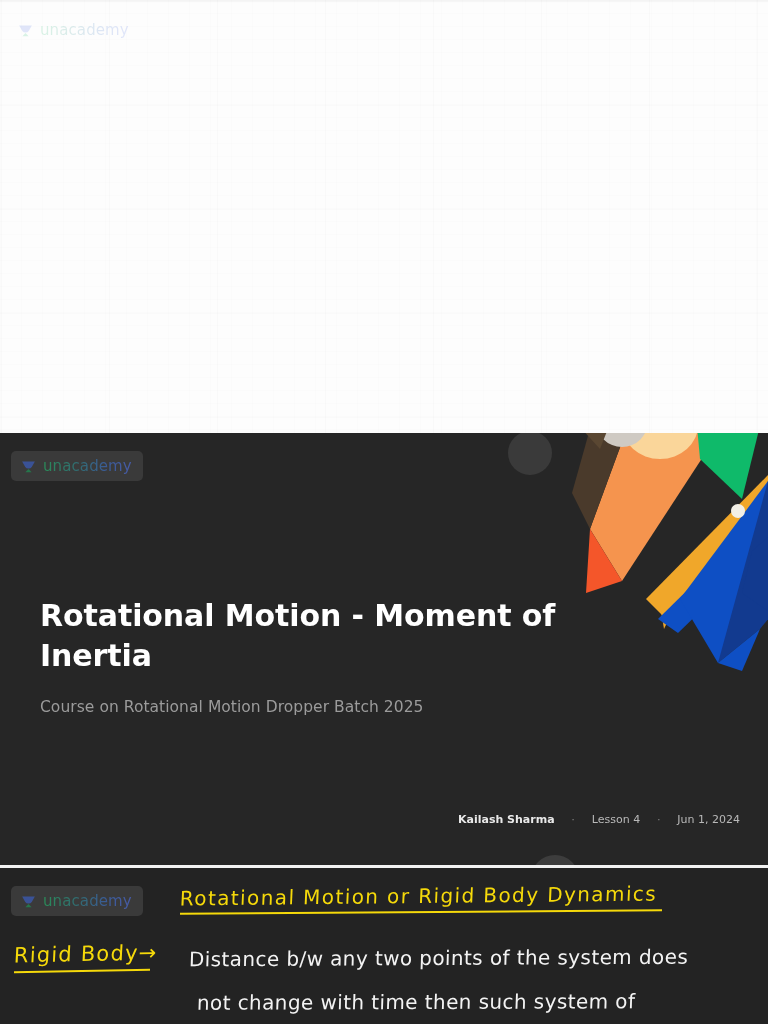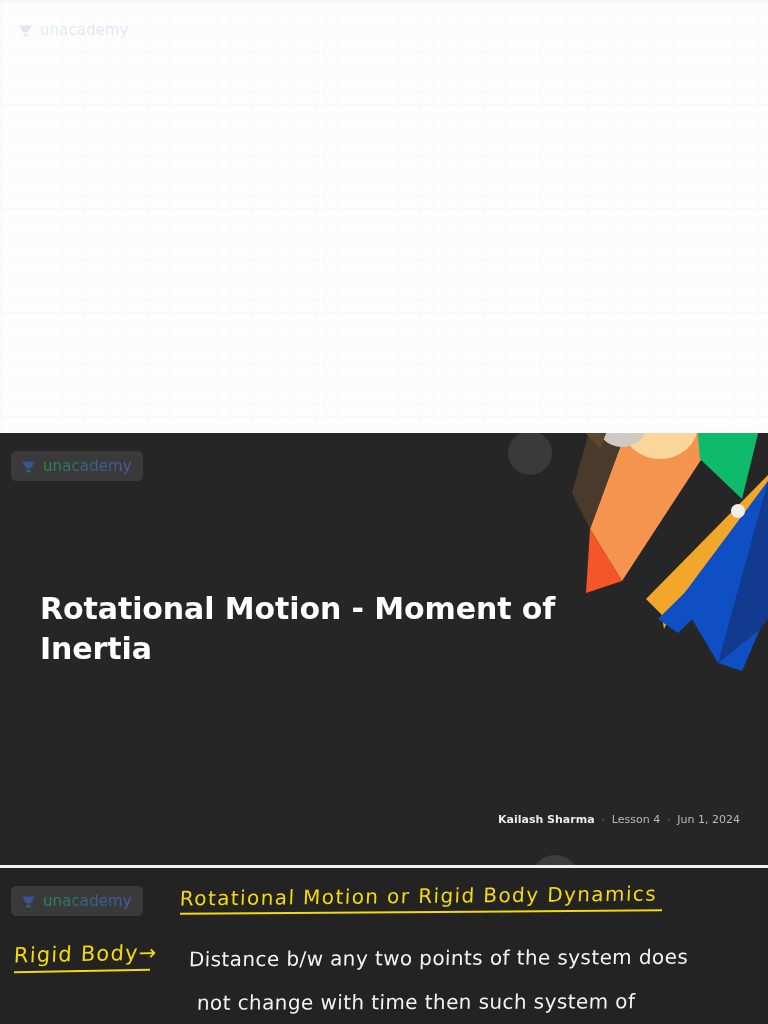--- a/index.html
+++ b/index.html
@@ -60,36 +60,36 @@
   .logo-badge {
     position:absolute; left:11px; top:18px;
     display:flex; align-items:center; gap:6px;
     background:#3a3a3a;
     border-radius:5px;
     padding:6px 11px 6px 9px;
   }
   .logo-badge .una-word { opacity:.62; }
   .logo-badge .una-mark { opacity:.75; }
 
-  .title-block { position:absolute; left:40px; top:156px; width:540px; }
+  .title-block { position:absolute; left:40px; top:163px; width:540px; }
   .slide-title {
     color:#ffffff; font-size:30px; font-weight:bold;
     line-height:40px; letter-spacing:-0.1px;
     font-family:"DejaVu Sans","Liberation Sans",sans-serif;
   }
   .slide-subtitle {
     margin-top:22px;
     color:#9b9b9b; font-size:15.5px; font-weight:normal;
     letter-spacing:0.05px;
     font-family:"DejaVu Sans","Liberation Sans",sans-serif;
   }
 
   .meta-row {
     position:absolute; right:28px; top:380px;
-    display:flex; align-items:center; gap:7px;
+    display:flex; align-items:center; gap:17px;
     font-size:11px; color:#b9b9b9;
     font-family:"DejaVu Sans","Liberation Sans",sans-serif;
   }
   .meta-row .author { font-weight:bold; color:#e9e9e9; }
   .meta-row .dot { color:#8a8a8a; font-size:10px; }
 
   
   .divider {
     position:absolute; left:0; top:865px; width:768px; height:3px;
     background:#f2f2f2;
@@ -198,20 +198,21 @@
         <svg viewBox="0 0 24 24" width="17" height="17" aria-hidden="true">
           <path d="M3 5 h18 l-4.2 7.2 a5.6 5.6 0 0 1 -9.6 0 Z" fill="#3b5bb5"></path>
           <path d="M12 15.4 l4.4 4.6 h-8.8 Z" fill="#1f8a52"></path>
         </svg>
       </span>
       <span class="una-word">unacademy</span>
     </div>
 
     <div class="title-block">
       <div class="slide-title">Rotational Motion - Moment of Inertia</div>
+      <div class="slide-subtitle">Course on Rotational Motion Dropper Batch 2025</div>
     </div>
 
     <div class="meta-row">
       <span class="author">Kailash Sharma</span>
       <span class="dot">·</span>
       <span>Lesson 4</span>
       <span class="dot">·</span>
       <span>Jun 1, 2024</span>
     </div>
   </div>

